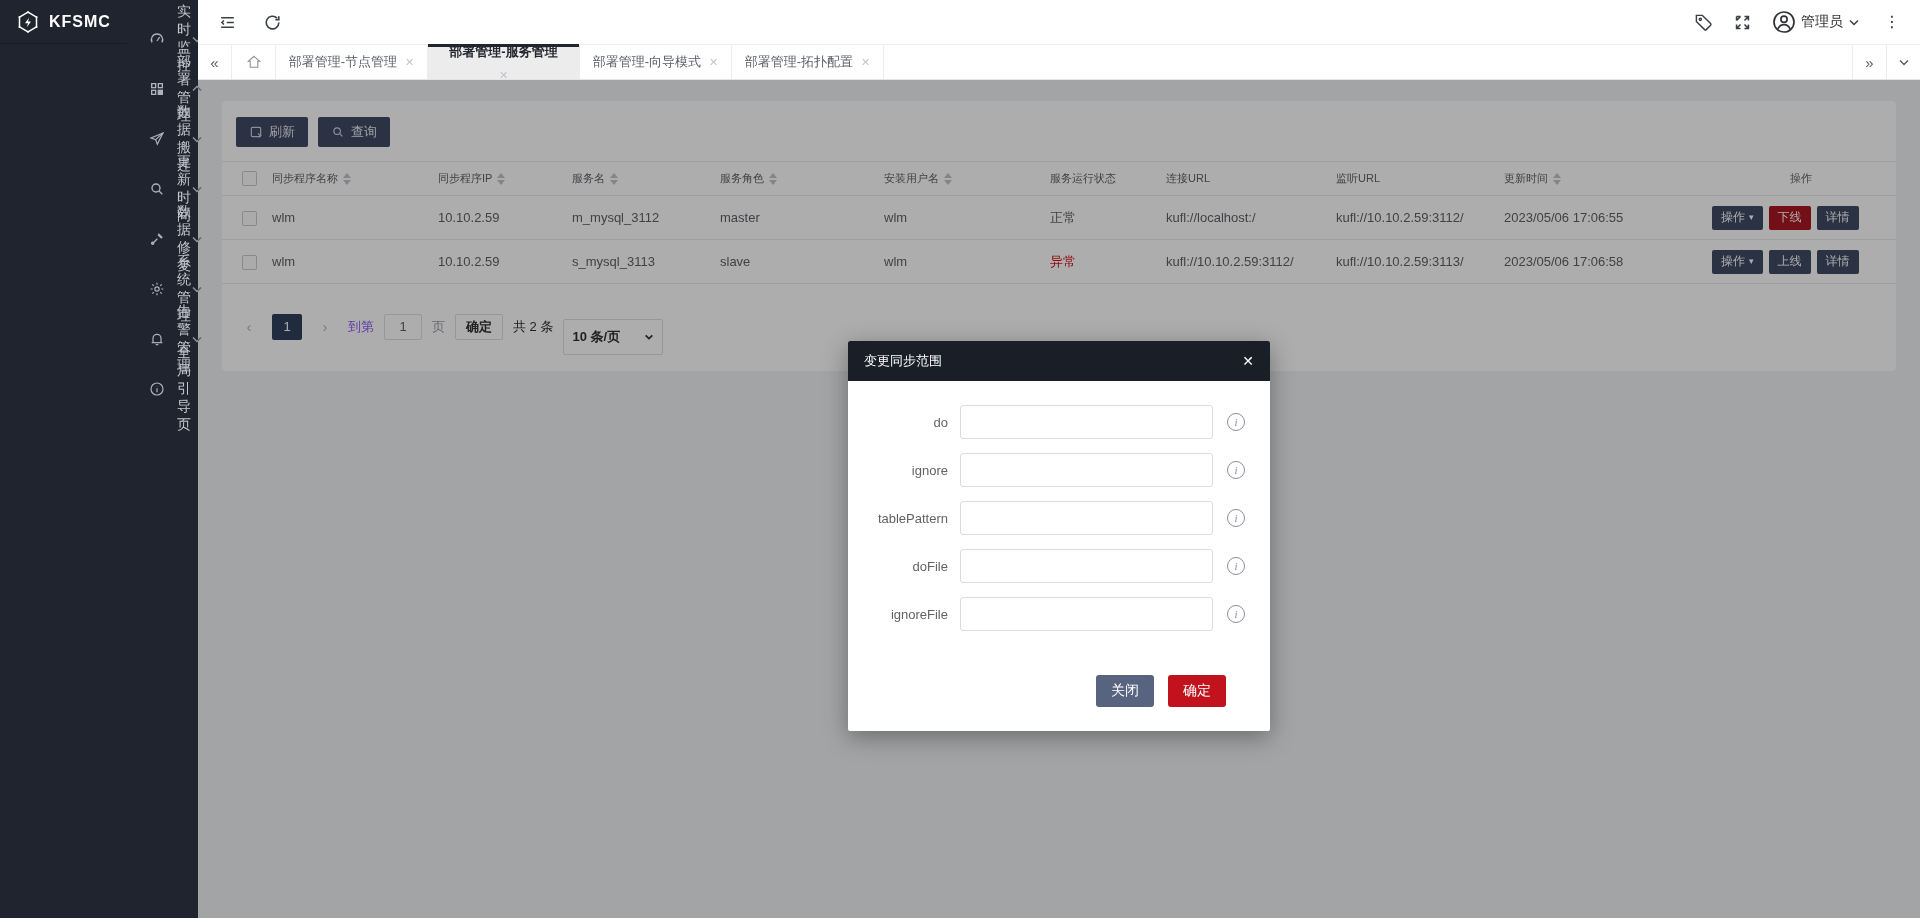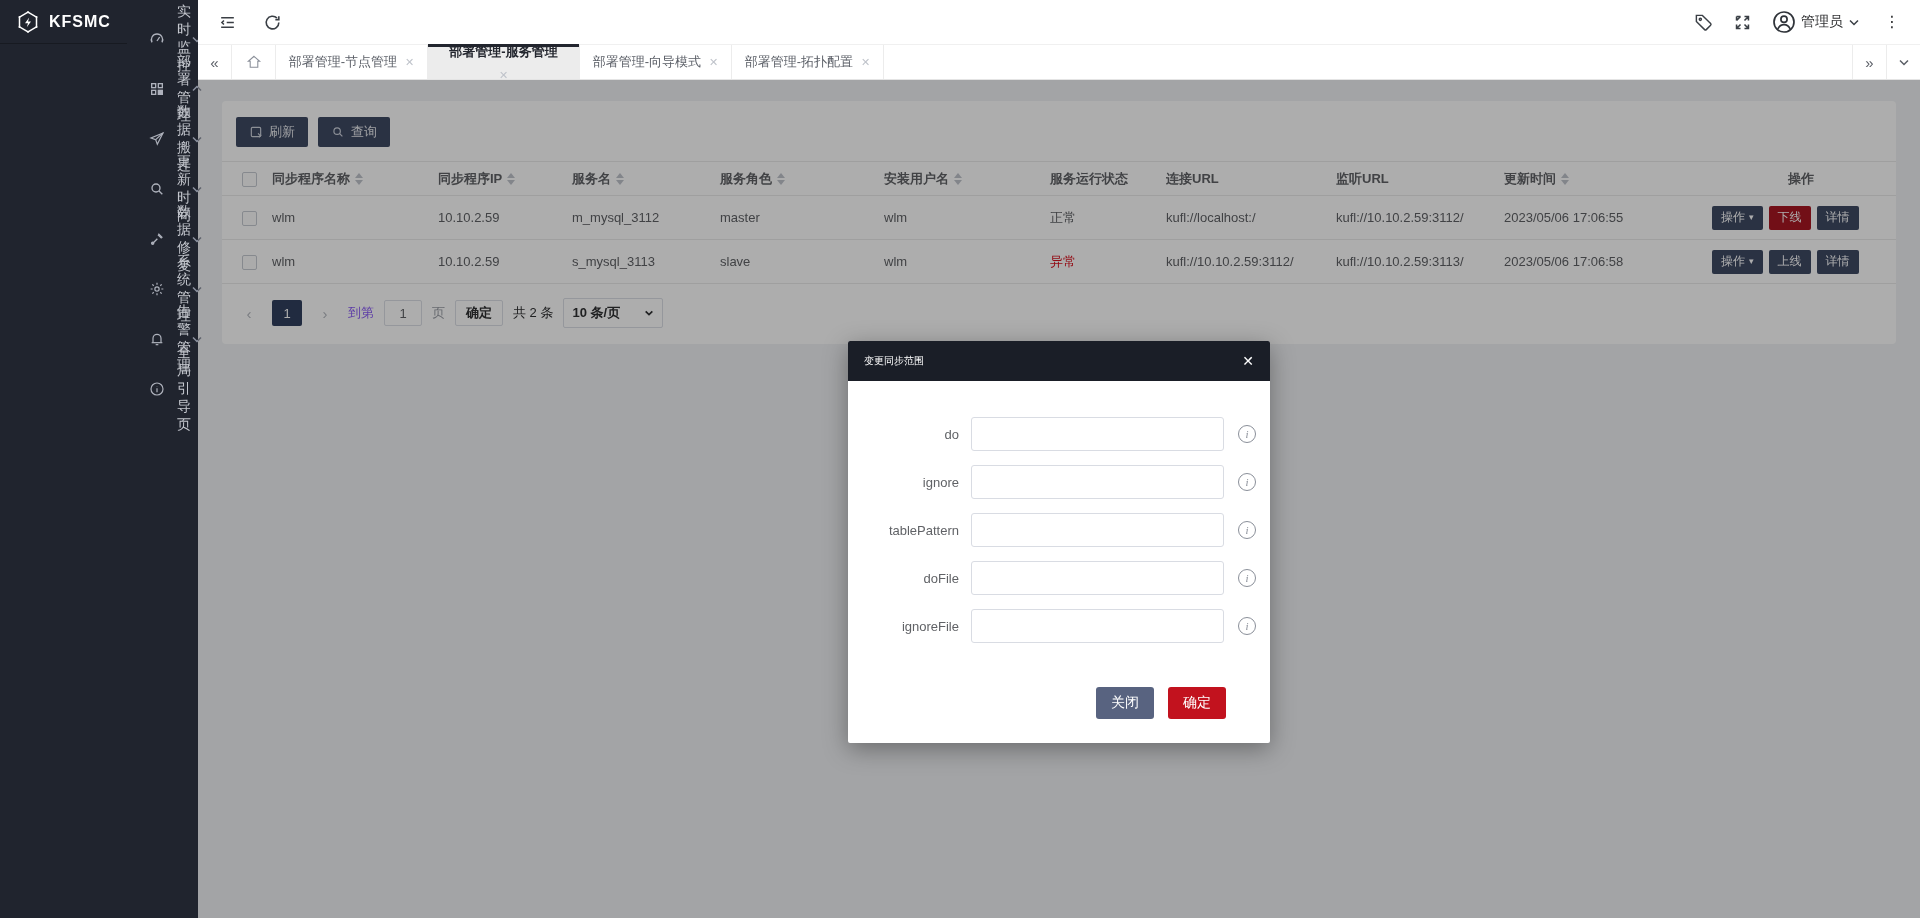--- a/index.html
+++ b/index.html
@@ -52,52 +52,52 @@
 
   
   .content { position:relative; flex:1; overflow:hidden; }
   .content-pad { padding:21px 24px; }
   .card { background:#fff; border-radius:4px; padding-bottom:6px; }
   .card-toolbar { padding:16px 14px 14px; display:flex; gap:10px; }
   .btn { display:inline-flex; align-items:center; gap:6px; height:30px; padding:0 13px; background:#3e4a64; color:#e8eaee; font-size:13px; border:none; border-radius:2px; cursor:pointer; }
   .btn svg { width:14px; height:14px; }
 
   table { width:100%; border-collapse:collapse; table-layout:fixed; }
-  thead th { height:34px; font-weight:bold; font-size:13px; color:#606266; text-align:left; border-top:1px solid #ebebeb; border-bottom:1px solid #ebebeb; padding:0 6px; white-space:nowrap; }
+  thead th { height:34px; font-weight:normal; font-size:11px; color:#606266; text-align:left; border-top:1px solid #ebebeb; border-bottom:1px solid #ebebeb; padding:0 6px; white-space:nowrap; }
   tbody td { height:44px; font-size:13px; color:#606266; border-bottom:1px solid #ebebeb; padding:0 6px; white-space:nowrap; overflow:hidden; }
   th.cb-col, td.cb-col { padding-left:20px; }
   .cb { display:inline-block; width:15px; height:15px; border:1px solid #c6cad2; border-radius:2px; background:#fdfdfd; cursor:pointer; vertical-align:middle; }
   .th-inner { display:inline-flex; align-items:center; gap:5px; }
   .sorter { display:inline-flex; flex-direction:column; gap:2px; cursor:pointer; }
   .sorter i { display:block; width:0; height:0; border-left:4px solid transparent; border-right:4px solid transparent; }
   .sorter .up { border-bottom:5px solid #c0c4cc; }
   .sorter .dn { border-top:5px solid #c0c4cc; }
   .status-err { color:#d9121f; }
   .row-actions { display:flex; gap:6px; align-items:center; }
   .btn-sm { display:inline-flex; align-items:center; gap:4px; height:24px; padding:0 9px; font-size:12px; color:#fff; background:#3e4a64; border:none; border-radius:2px; cursor:pointer; white-space:nowrap; }
   .btn-sm.danger { background:#a81723; }
   .caret { font-size:9px; line-height:1; }
 
   .pager { display:flex; align-items:center; gap:10px; padding:14px 14px 10px; font-size:13px; color:#606266; }
   .pg-arrow { width:26px; height:26px; display:flex; align-items:center; justify-content:center; color:#b4b8bf; font-size:15px; cursor:pointer; }
   .pg-num { min-width:30px; height:26px; display:flex; align-items:center; justify-content:center; background:#31405f; color:#fff; border-radius:2px; font-size:13px; cursor:pointer; }
   .pg-input { width:38px; height:26px; border:1px solid #dcdfe6; border-radius:2px; text-align:center; font-size:13px; color:#606266; font-family:inherit; }
   .pg-btn { height:26px; padding:0 10px; background:#fff; border:1px solid #dcdfe6; border-radius:2px; font-size:13px; color:#303133; font-weight:bold; cursor:pointer; }
   .pg-total { color:#303133; }
-  .pg-select { height:30px; display:inline-flex; align-items:center; gap:24px; padding:0 8px; border:1px solid #dcdfe6; border-radius:2px; background:#fff; color:#303133; cursor:pointer; font-weight:bold; }
+  .pg-select { height:36px; display:inline-flex; align-items:center; gap:24px; padding:0 8px; border:1px solid #dcdfe6; border-radius:2px; background:#fff; color:#303133; cursor:pointer; font-weight:bold;margin-top:21px; }
   .pg-select .sel-caret { width:10px; height:10px; color:#303133; }
   .pg-select .sel-caret svg{ width:10px; height:10px; display:block; }
 
   
   .backdrop { position:absolute; inset:0; background:rgba(0,0,0,0.32); z-index:5; }
   .modal { position:absolute; z-index:10; top:261px; left:50%; transform:translateX(-50%); width:422px; background:#fff; border-radius:2px; box-shadow:0 6px 24px rgba(0,0,0,.35); }
   .modal-header { height:40px; background:#1a1e27; display:flex; align-items:center; padding:0 16px; border-radius:2px 2px 0 0; }
-  .modal-title { color:#fff; font-size:10px; }
+  .modal-title { color:#fff; font-size:13px; }
   .modal-close { margin-left:auto; color:#fff; font-size:14px; cursor:pointer; }
-  .modal-body { padding:24px 11px 0;margin-top:12px; }
+  .modal-body { padding:24px 0 0; }
   .field-row { display:flex; align-items:center; margin-bottom:14px; }
   .field-label { width:112px; text-align:right; font-size:13px; color:#606266; padding-right:12px; flex:0 0 112px; }
   .field-input { width:253px; height:34px; border:1px solid #d9dce3; border-radius:3px; padding:0 10px; font-size:13px; color:#303133; font-family:inherit; }
   .info-badge { width:18px; height:18px; border:1px solid #8a8f99; border-radius:50%; color:#8a8f99; display:inline-flex; align-items:center; justify-content:center; font-size:11px; font-style:italic; font-family:"Liberation Serif","DejaVu Serif",serif; margin-left:14px; cursor:pointer; }
   .modal-footer { display:flex; justify-content:flex-end; gap:14px; padding:30px 44px 24px; }
   .btn-lg { height:32px; padding:0 15px; font-size:14px; color:#fff; border:none; border-radius:3px; cursor:pointer; }
   .btn-lg.slate { background:#586380; }
   .btn-lg.red { background:#c2121e; }
 </style>
 </head>

